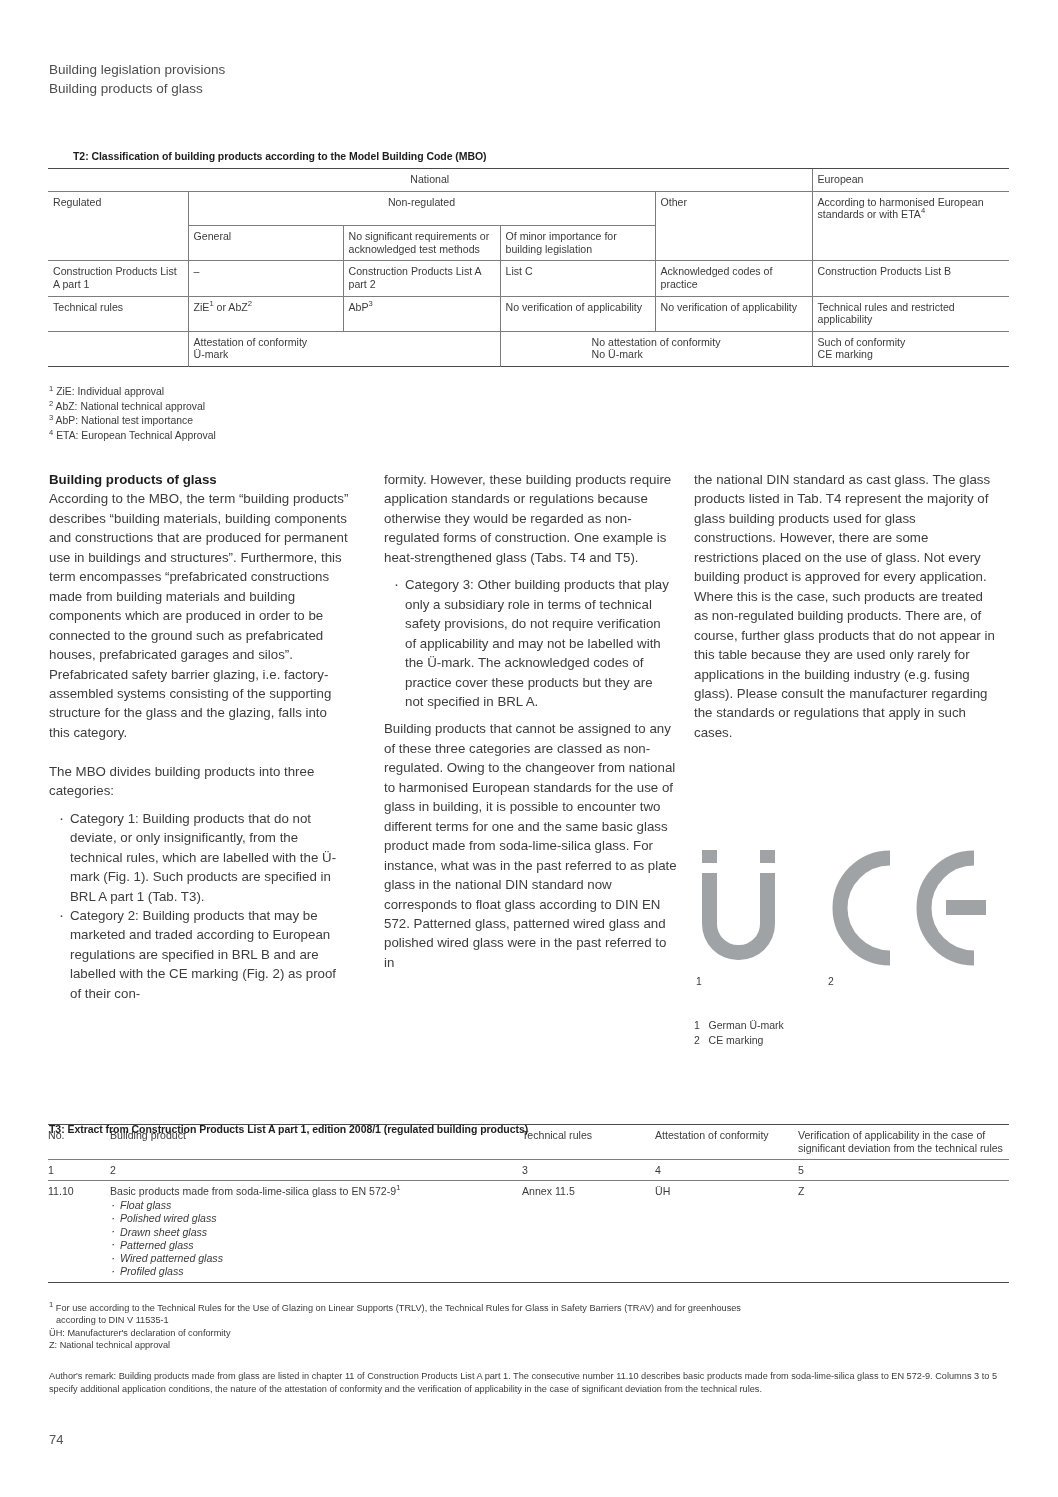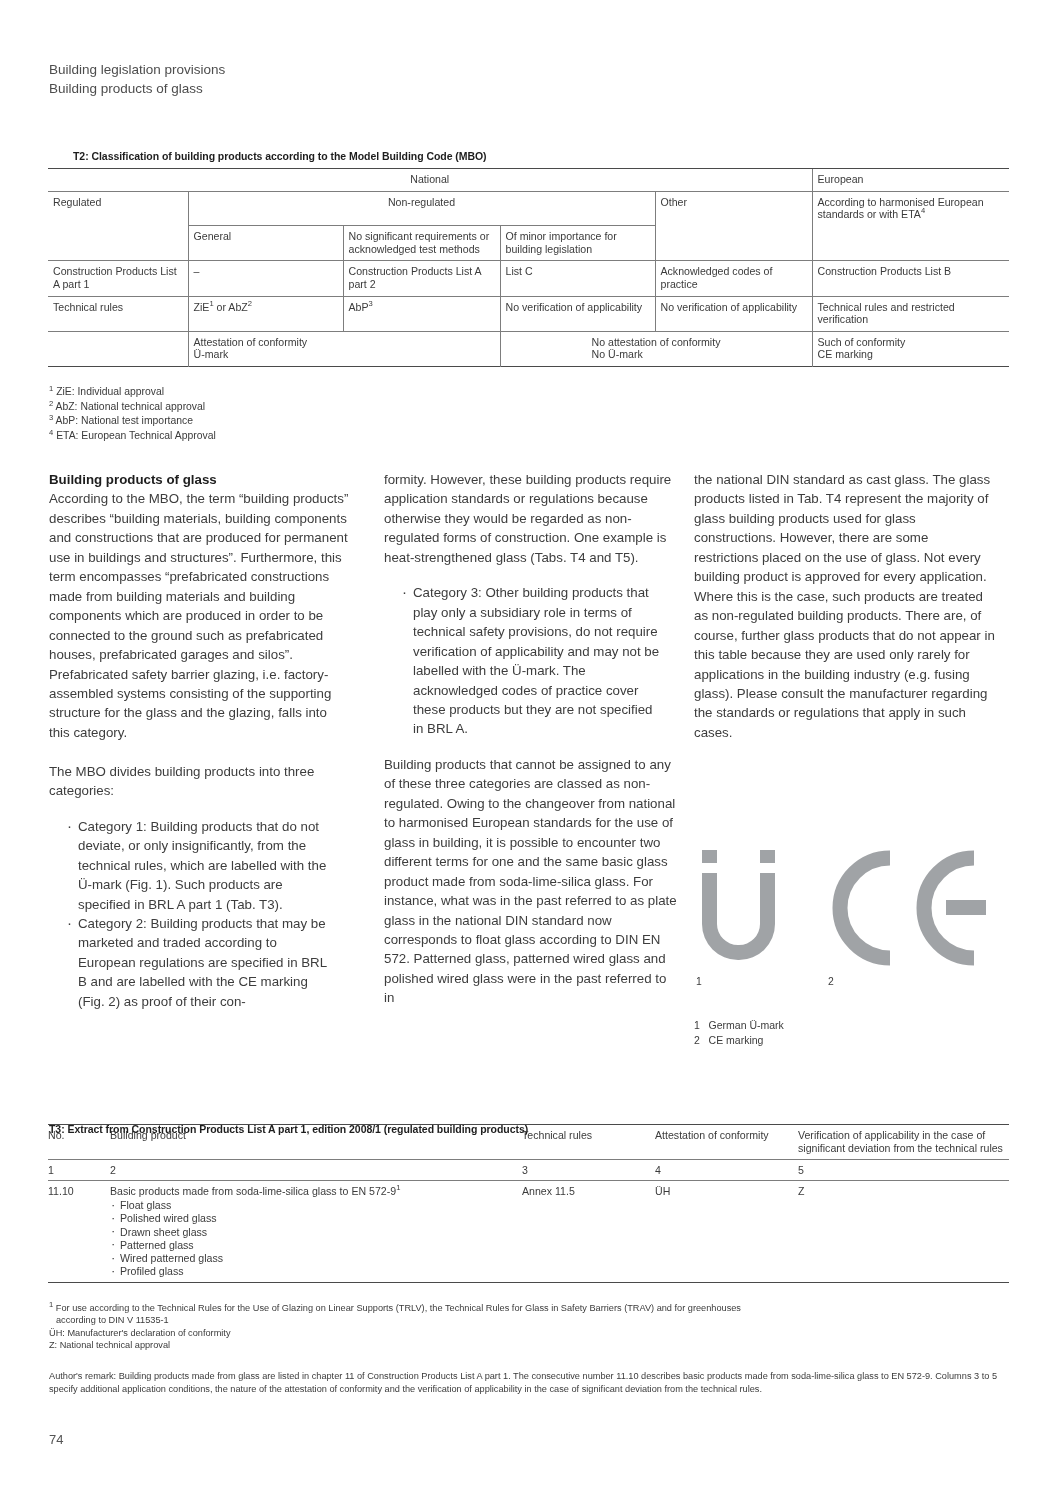--- a/index.html
+++ b/index.html
@@ -92,21 +92,21 @@
     margin: 0;
     font-size: 13.3px;
     line-height: 19.45px;
     font-weight: bold;
     color: #1d1d1d;
   }
   .col1 { left: 49px;  width: 300px; }
   .col2 { left: 384px; width: 294px; }
   .col3 { left: 694px; width: 302px; }
 
-  ul.bul { margin: 16px; padding: 0; list-style: none; }
+  ul.bul { margin: 8px; padding: 0; list-style: none; }
   ul.bul > li {
     position: relative;
     padding-left: 13px;
   }
   ul.bul > li::before {
     content: "\00B7";
     position: absolute;
     left: 2px;
     top: -1px;
     font-size: 15px;
@@ -155,20 +155,21 @@
     padding: 4px 5px 4px 0px;
     line-height: 12.8px;
     border: 0;
   }
   .t3 .rule-top  { border-top: 1.6px solid #4a4a4a; }
   .t3 .rule-thin { border-top: 0.8px solid #7d7d7d; }
   .t3 ul {
     margin: 1px 0 0 0;
     padding: 0;
     list-style: none;
+    font-style: italic;
   }
   .t3 ul li {
     position: relative;
     padding-left: 10px;
     line-height: 13.2px;
   }
   .t3 ul li::before {
     content: "\00B7";
     position: absolute;
     left: 1px;
@@ -251,21 +252,21 @@
         <td class="rule-thin vl">List C</td>
         <td class="rule-thin vl">Acknowledged codes of practice</td>
         <td class="rule-thin vl">Construction Products List B</td>
       </tr>
       <tr>
         <td class="rule-thin">Technical rules</td>
         <td class="rule-thin vl"><span>ZiE</span><sup>1</sup><span> or AbZ</span><sup>2</sup></td>
         <td class="rule-thin vl"><span>AbP</span><sup>3</sup></td>
         <td class="rule-thin vl">No verification of applicability</td>
         <td class="rule-thin vl">No verification of applicability</td>
-        <td class="rule-thin vl">Technical rules and restricted verification</td>
+        <td class="rule-thin vl">Technical rules and restricted applicability</td>
       </tr>
       <tr>
         <td class="rule-thin"></td>
         <td class="rule-thin vl" colspan="2">
           <span>Attestation of conformity</span><br>
           <span>Ü-mark</span>
         </td>
         <td class="rule-thin vl pad-ctr" colspan="2">
           <div style="display:inline-block;text-align:left;">
             <span>No attestation of conformity</span><br>

